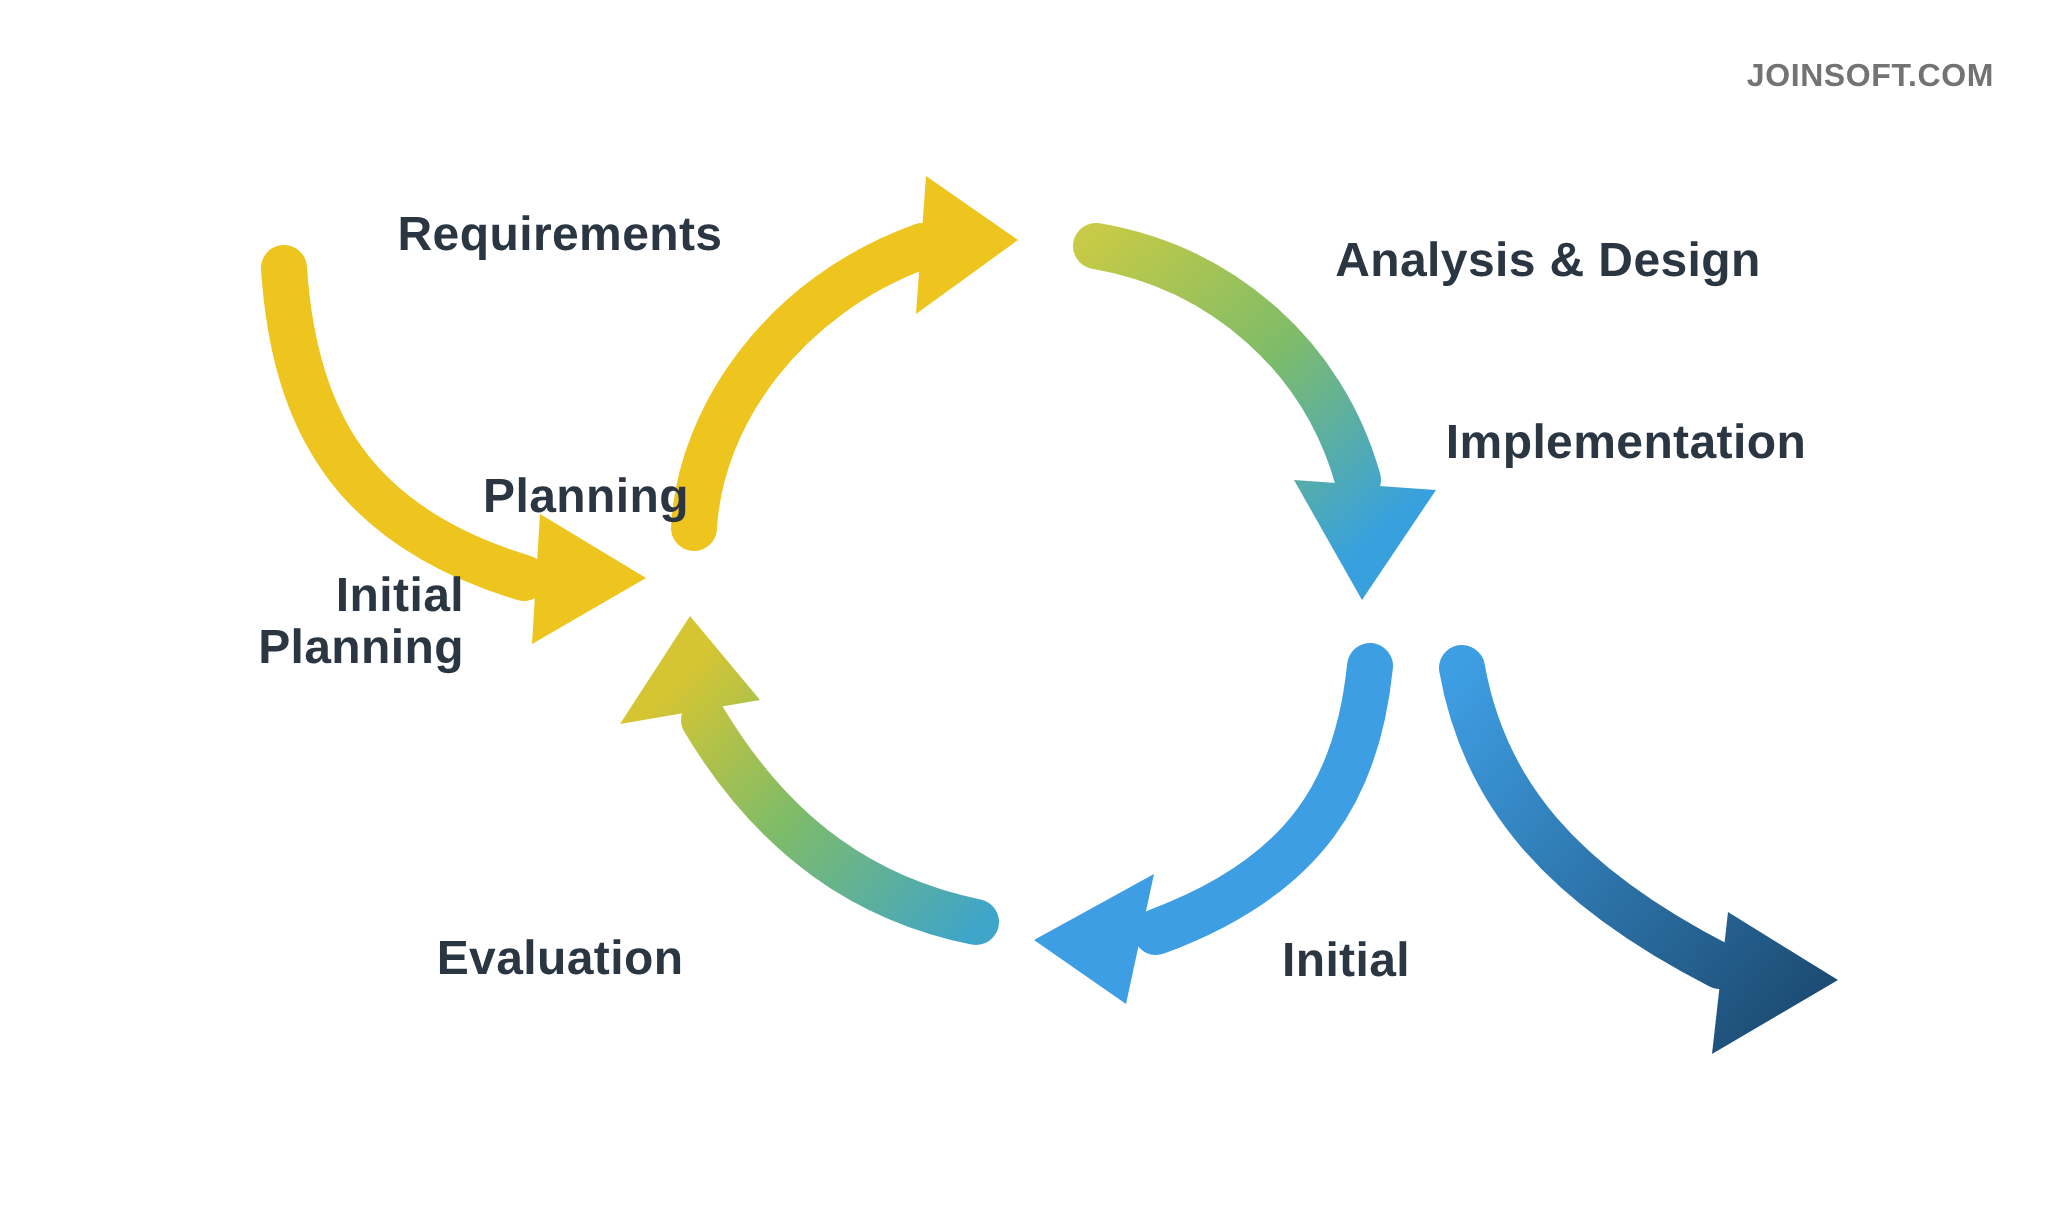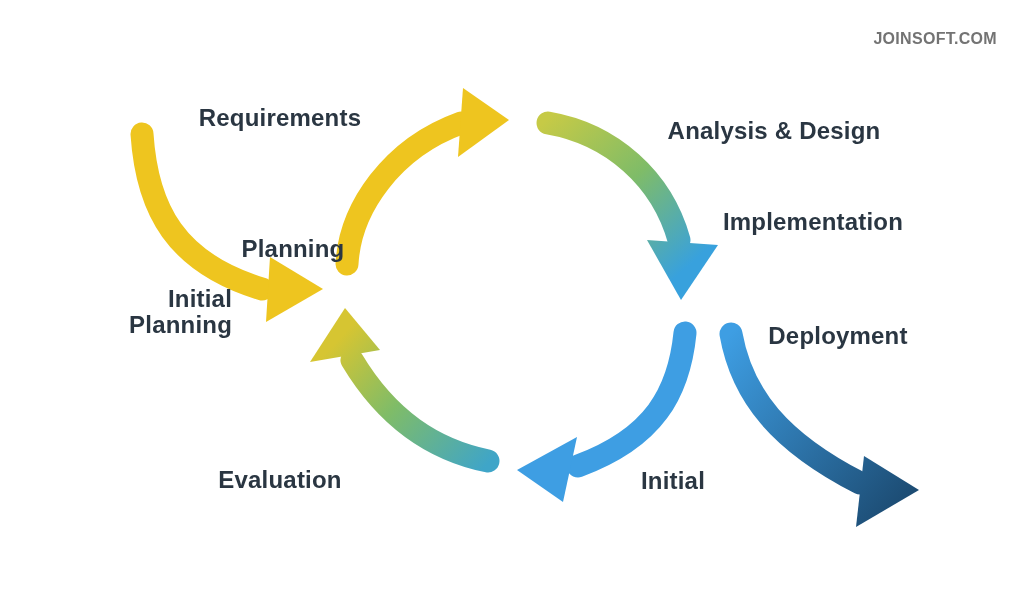--- a/index.html
+++ b/index.html
@@ -109,21 +109,20 @@
   <div class="lbl lbl-requirements">Requirements</div>
 
   <div class="lbl lbl-planning">Planning</div>
 
   <div class="lbl lbl-initial">Initial Planning</div>
 
   <div class="lbl lbl-analysis">Analysis &amp; Design</div>
 
   <div class="lbl lbl-implementation">Implementation</div>
 
-  <div class="lbl lbl-deployment">Deployment</div>
 
   <div class="lbl lbl-testing">Initial</div>
 
   <div class="lbl lbl-evaluation">Evaluation</div>
 
   <div class="watermark">JOINSOFT.COM</div>
 
 </div>
 
 </body></html>

